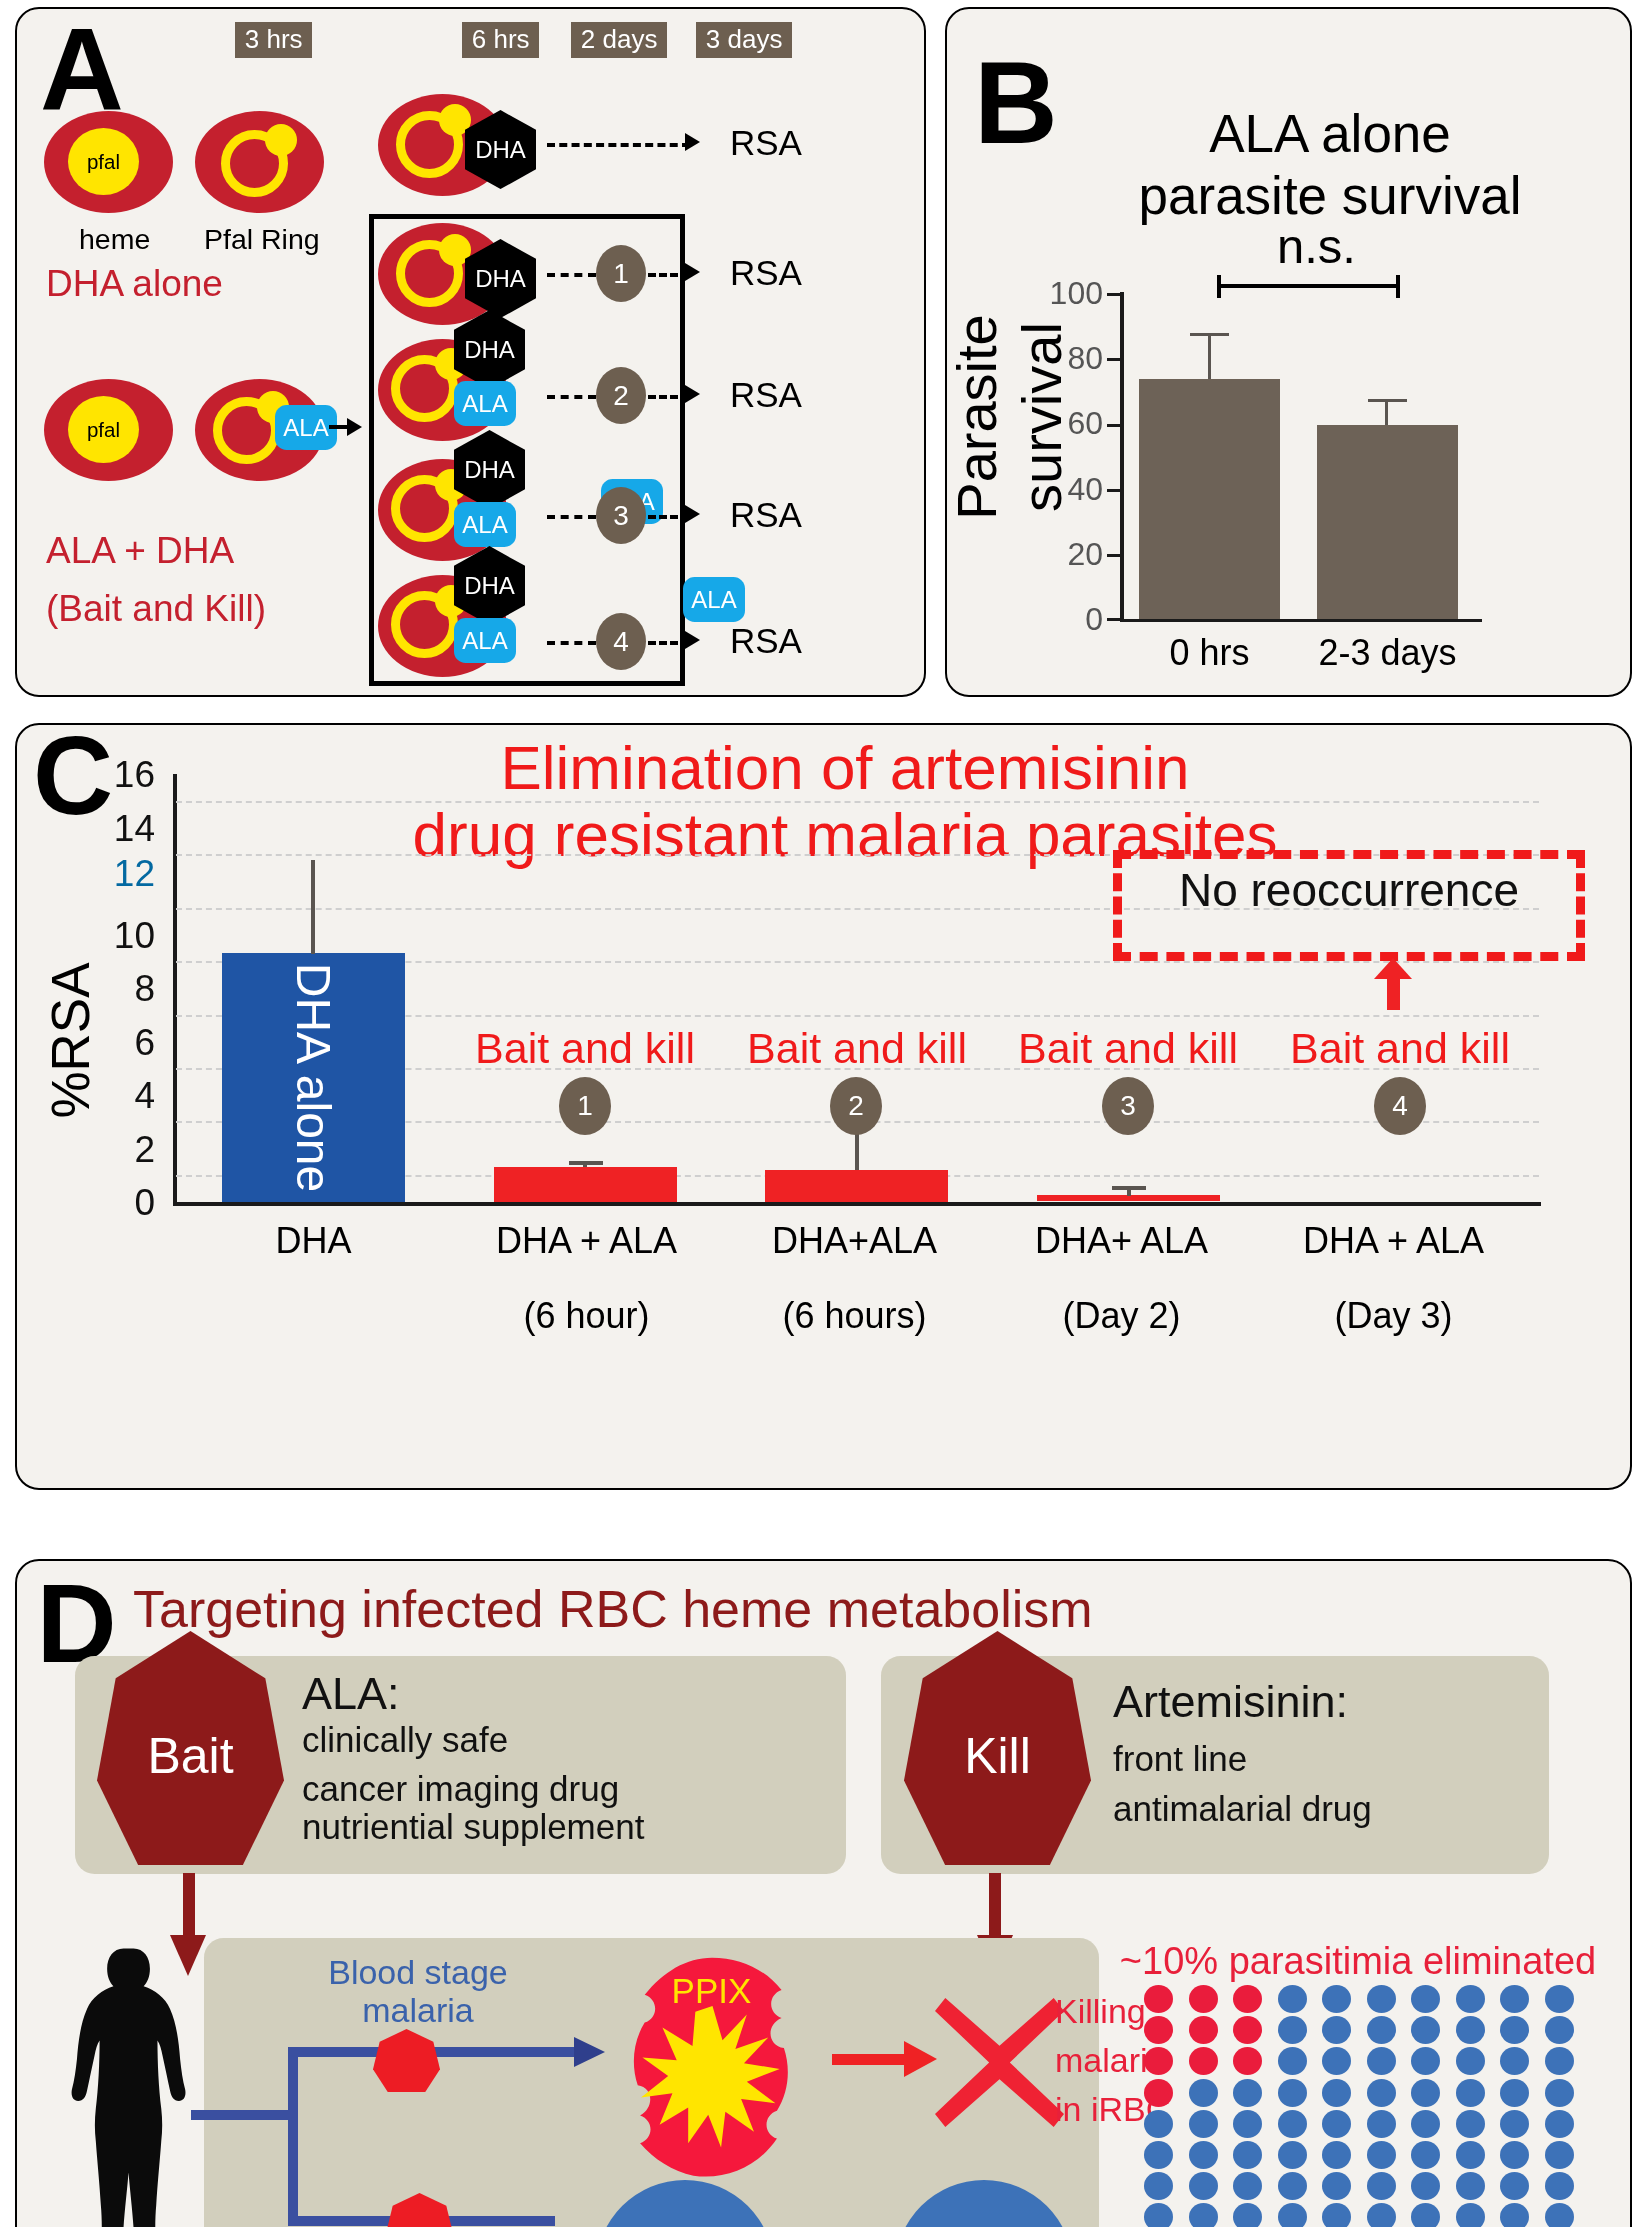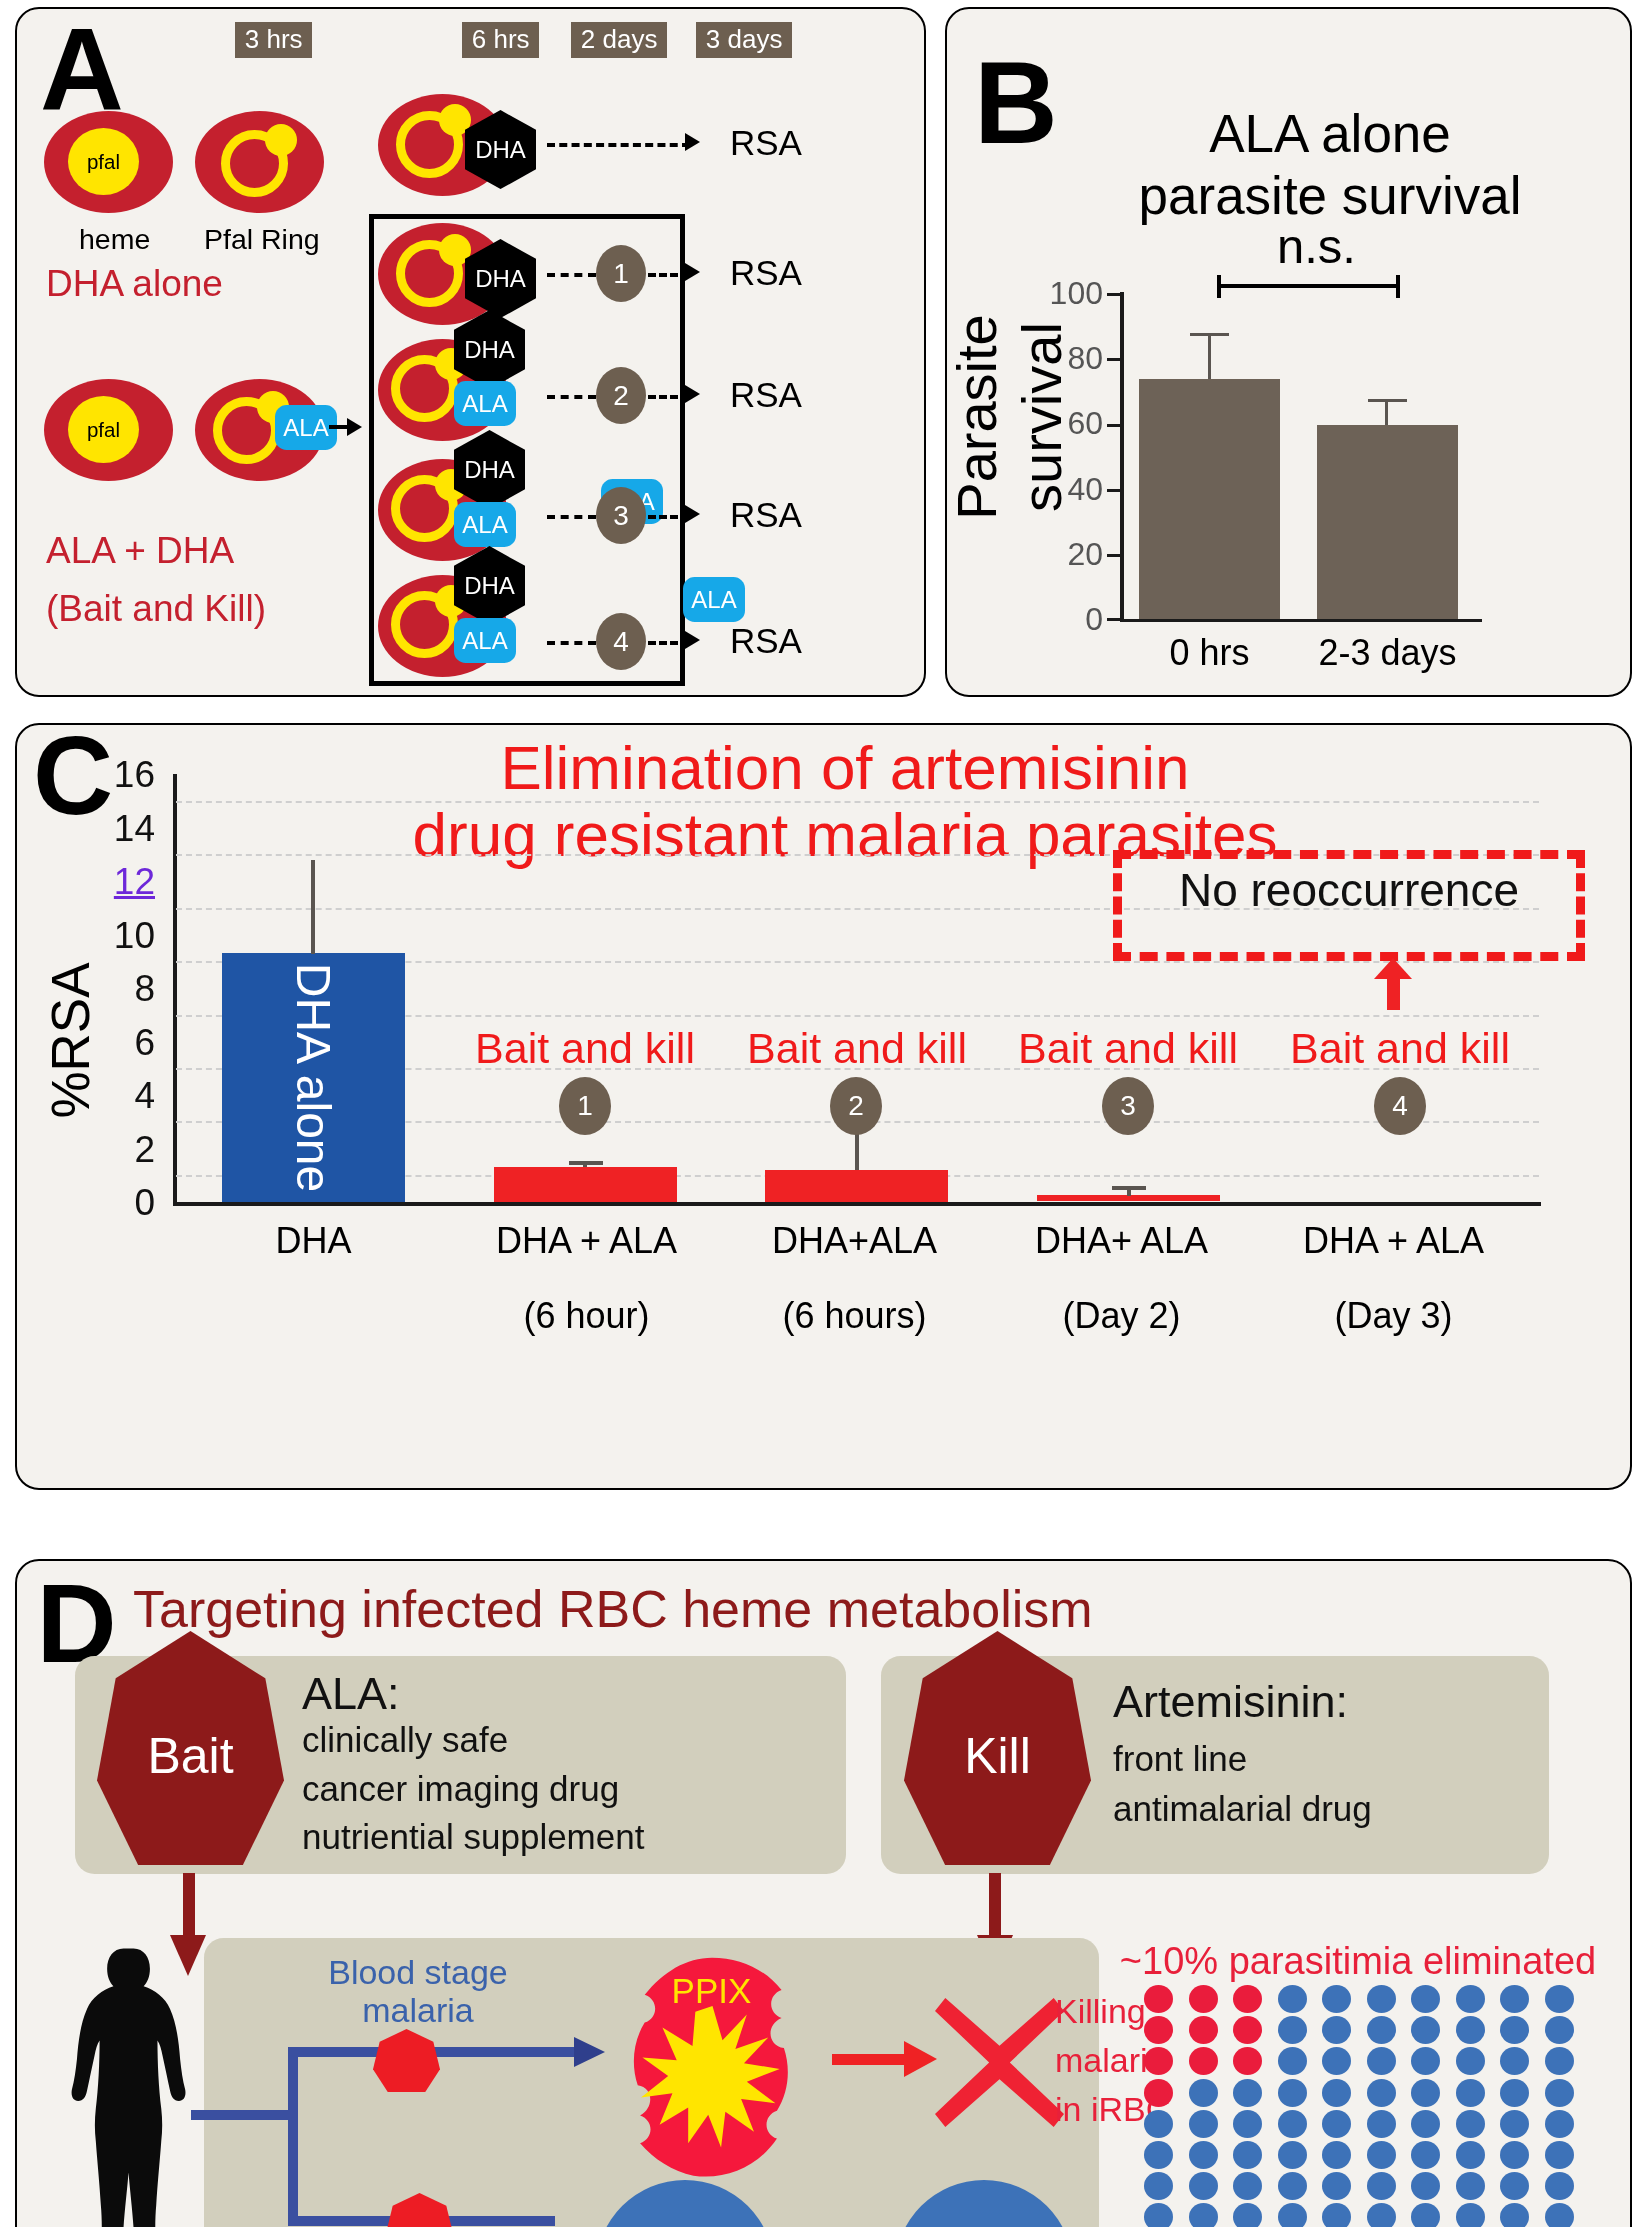--- a/index.html
+++ b/index.html
@@ -202,21 +202,21 @@
   <div class="plabel clab">C</div>
 
   <div style="position:absolute;left:249px;top:7.1px;width:1158px;text-align:center;font-size:62px;color:#f01a1a;">Elimination of artemisinin</div>
   <div style="position:absolute;left:249px;top:74px;width:1158px;text-align:center;font-size:62px;color:#f01a1a;">drug resistant malaria parasites</div>
 
   <div style="position:absolute;left:-49px;top:285px;width:205px;text-align:center;font-size:53px;color:#000;
               transform:rotate(-90deg);">%RSA</div>
 
   <div class="ylab" style="left:40px;top:29px;width:98px;color:#111;font-size:37px;">16</div>
   <div class="ylab" style="left:40px;top:83px;width:98px;color:#111;font-size:37px;">14</div>
-  <div class="ylab" style="left:40px;top:136px;width:98px;color:#6d28d9;font-size:37px;text-decoration:underline;">12</div>
+  <div class="ylab" style="left:40px;top:128px;width:98px;color:#0369a1;font-size:37px;">12</div>
   <div class="ylab" style="left:40px;top:190px;width:98px;color:#111;font-size:37px;">10</div>
   <div class="ylab" style="left:40px;top:243px;width:98px;color:#111;font-size:37px;">8</div>
   <div class="ylab" style="left:40px;top:297px;width:98px;color:#111;font-size:37px;">6</div>
   <div class="ylab" style="left:40px;top:350px;width:98px;color:#111;font-size:37px;">4</div>
   <div class="ylab" style="left:40px;top:404px;width:98px;color:#111;font-size:37px;">2</div>
   <div class="ylab" style="left:40px;top:457px;width:98px;color:#111;font-size:37px;">0</div>
 
   <div class="axisline" style="left:156px;top:49px;width:3.6px;height:429px;"></div>
   <div class="axisline" style="left:156px;top:477px;width:1368px;height:3.6px;"></div>
 
@@ -283,21 +283,21 @@
 <div class="panel" id="panelD">
   <div class="plabel dlab">D</div>
 
   <div class="dtitle" style="left:116px;top:18px;">Targeting infected RBC heme metabolism</div>
 
   <div class="dcard" style="left:58px;top:95px;width:771px;height:218px;"></div>
   <div class="hept" style="left:80px;top:70px;width:187px;height:249px;">Bait</div>
   <div class="dhead" style="left:285px;top:107px;">ALA:</div>
   <div class="dline" style="left:285px;top:159px;">clinically safe</div>
   <div class="dline" style="left:285px;top:208px;">cancer imaging drug</div>
-  <div class="dline" style="left:285px;top:256px;">nutriential supplement</div>
+  <div class="dline" style="left:285px;top:246px;">nutriential supplement</div>
 
   <div class="dcard" style="left:864px;top:95px;width:668px;height:218px;"></div>
   <div class="hept" style="left:887px;top:70px;width:187px;height:249px;">Kill</div>
   <div class="dhead" style="left:1096px;top:115px;">Artemisinin:</div>
   <div class="dline" style="left:1096px;top:178px;">front line</div>
   <div class="dline" style="left:1096px;top:228px;">antimalarial drug</div>
 
   <div style="position:absolute;left:166px;top:312px;width:11.6px;height:71px;background:#8d1a1a;"></div>
   <div style="position:absolute;left:153px;top:374px;width:0;height:0;border-top:41px solid #8d1a1a;
               border-left:18px solid transparent;border-right:18px solid transparent;"></div>

